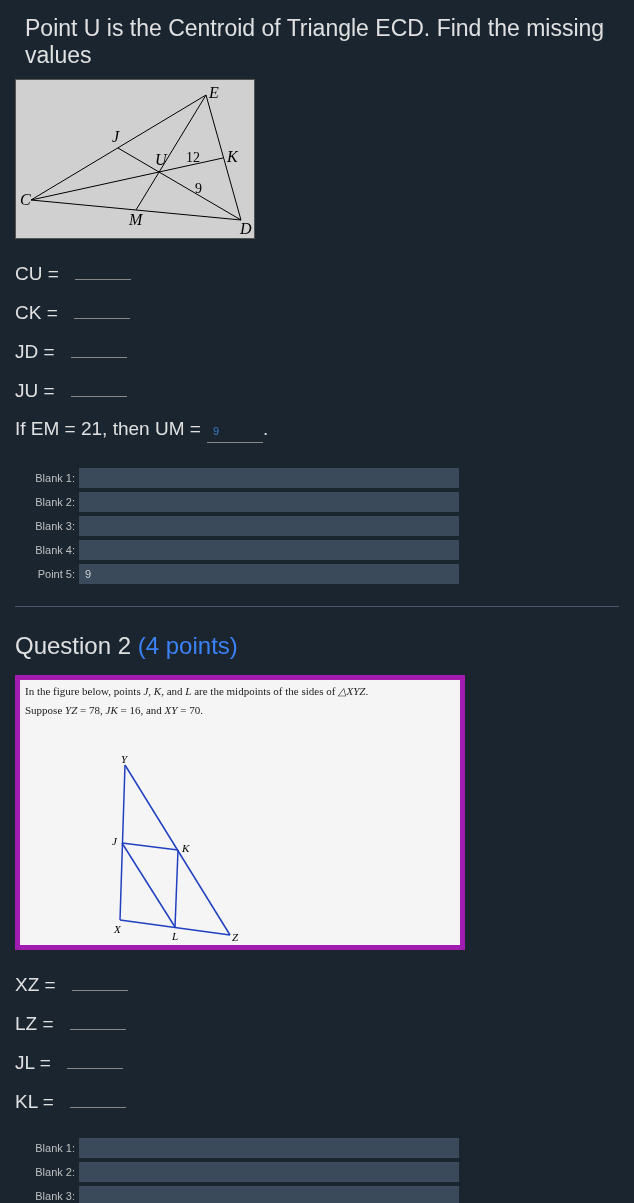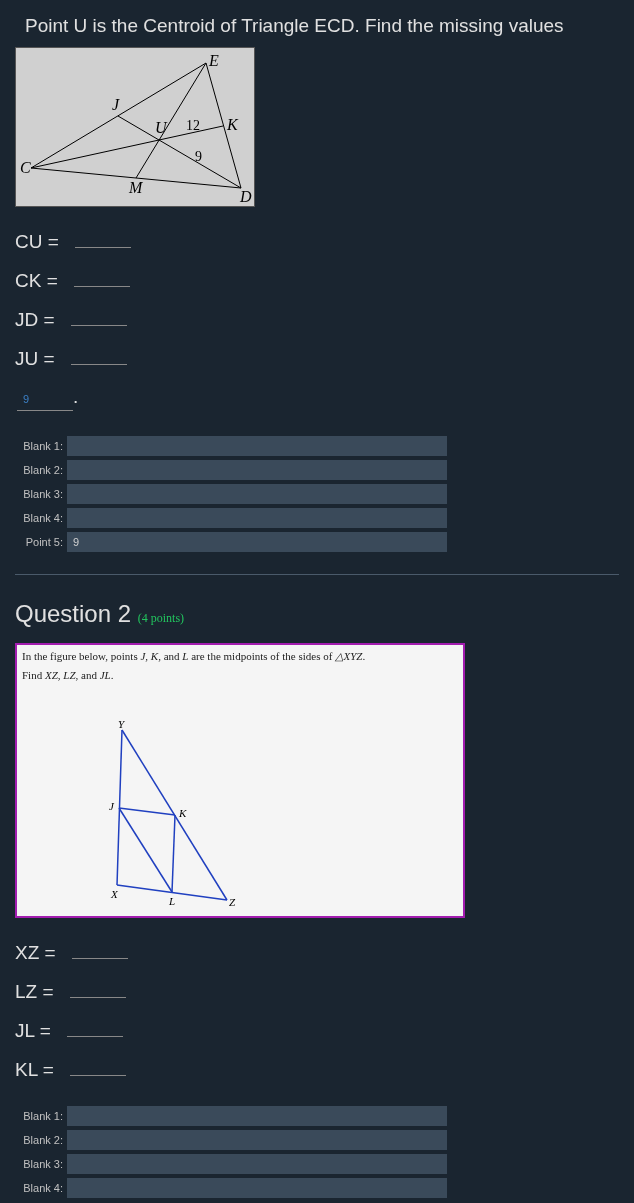--- a/index.html
+++ b/index.html
@@ -9,39 +9,39 @@
     }
     body {
       background: #1a2530;
       color: #d0d0d0;
       font-family: Arial, sans-serif;
       width: 634px;
       padding: 0;
     }
     .question-title {
       color: #e0e0e0;
-      font-size: 19px;
+      font-size: 23px;
       padding: 15px 15px 10px 25px;
     }
     .figure-container {
       margin-left: 15px;
       margin-bottom: 15px;
     }
     .figure1 {
       background: #d0d0d0;
       width: 240px;
       height: 160px;
       border: 1px solid #555;
       position: relative;
     }
     .figure2 {
       background: #f5f5f5;
       width: 450px;
       height: 275px;
-      border: 2px solid #a21caf;
+      border: 5px solid #a21caf;
       position: relative;
     }
     .figure2-text {
       position: absolute;
       top: 5px;
       left: 5px;
       color: #222;
       font-size: 11px;
       font-family: 'Times New Roman', serif;
     }
@@ -85,20 +85,21 @@
       display: flex;
       align-items: center;
       padding: 2px 0;
     }
     .blank-label {
       color: #c0c0c0;
       font-size: 11px;
       width: 67px;
       text-align: right;
       padding-right: 4px;
+      margin-left: 12px;
     }
     .blank-input {
       background: #3a4a5a;
       border: none;
       width: 380px;
       height: 20px;
       color: #d0d0d0;
       font-size: 11px;
       padding: 2px 6px;
     }
@@ -106,24 +107,23 @@
       height: 1px;
       background: #4a5a6a;
       margin: 20px 15px;
     }
     .question-header {
       font-size: 24px;
       color: #e0e0e0;
       padding: 5px 15px 15px 15px;
     }
     .question-points {
-      color: #22c55e;
-      font-size: 12px;
+      color: #3b82f6;
+      font-size: 24px;
       font-weight: normal;
-      font-family: Liberation Serif, serif;
     }
     .question-number {
       font-weight: normal;
     }
     .italic {
       font-style: italic;
     }
   </style>
 </head>
 <body>
@@ -162,20 +162,21 @@
 </div>
 <div class="equation-row">
   <span class="equation-label">JD =</span>
   <span class="equation-blank"></span>
 </div>
 <div class="equation-row">
   <span class="equation-label">JU =</span>
   <span class="equation-blank"></span>
 </div>
 <div class="equation-row">
+  <span class="equation-text">If EM = 21, then UM =</span>
   <span class="equation-blank">9</span>
   <span>.</span>
 </div>
 
 <div class="blanks-table">
   <div class="blank-row">
     <span class="blank-label">Blank 1:</span>
     <input class="blank-input" type="text" value="" style="">
   </div>
   <div class="blank-row">
@@ -203,21 +204,21 @@
   <span class="question-points">(4 points)</span>
 </div>
 
 <div class="figure-container">
   <div class="figure2">
     <div class="figure2-text">
       <p>
         <span>In the figure below, points </span><span class="italic">J</span><span>, </span><span class="italic">K</span><span>, and </span><span class="italic">L</span><span> are the midpoints of the sides of </span><span class="italic">△XYZ</span><span>.</span>
       </p>
       <p>
-        <span>Find </span><span class="italic">XZ</span><span>, </span><span class="italic">LZ</span><span>, and </span><span class="italic">JL</span><span>.</span>
+        <span>Suppose </span><span class="italic">YZ</span><span> = 78, </span><span class="italic">JK</span><span> = 16, and </span><span class="italic">XY</span><span> = 70.</span>
       </p>
     </div>
     <svg class="figure2-svg" width="220" height="190">
       <line x1="15" y1="10" x2="10" y2="165" stroke="#2040c0" stroke-width="1.5"></line>
       <line x1="10" y1="165" x2="120" y2="180" stroke="#2040c0" stroke-width="1.5"></line>
       <line x1="15" y1="10" x2="120" y2="180" stroke="#2040c0" stroke-width="1.5"></line>
       <line x1="12" y1="88" x2="68" y2="95" stroke="#2040c0" stroke-width="1.5"></line>
       <line x1="68" y1="95" x2="65" y2="172" stroke="#2040c0" stroke-width="1.5"></line>
       <line x1="12" y1="88" x2="65" y2="172" stroke="#2040c0" stroke-width="1.5"></line>
       <text x="11" y="8" font-family="serif" font-style="italic" font-size="11" fill="#000">Y</text>

